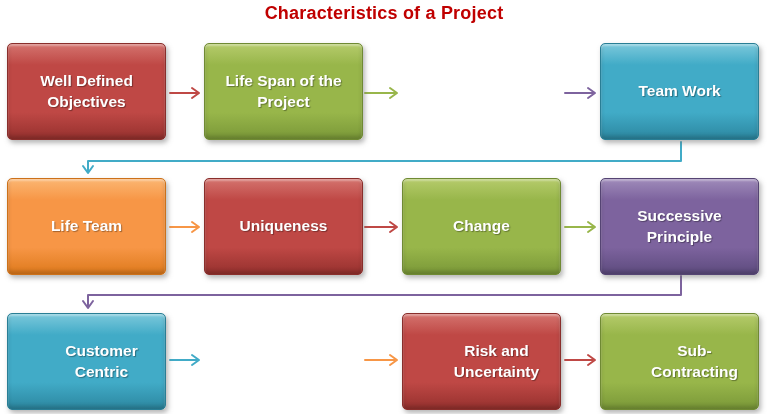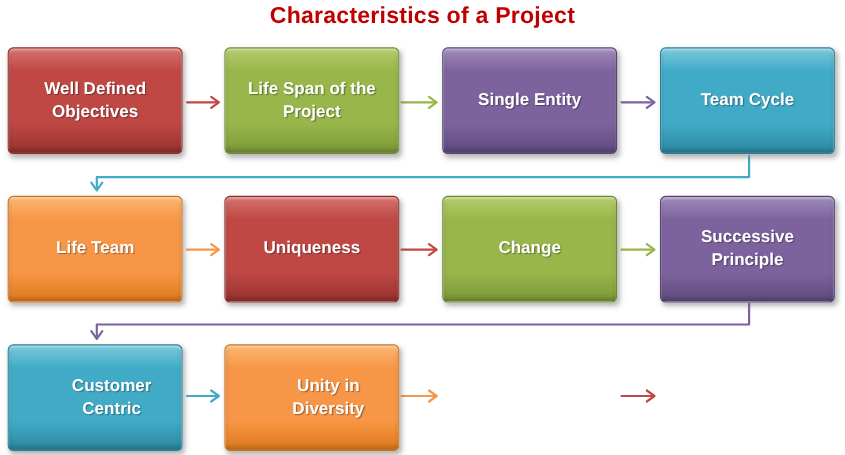--- a/index.html
+++ b/index.html
@@ -2,21 +2,21 @@
 <html style="--title-color: #C00000; --red-top: #D4736E; --red-mid: #BF4845; --red-bot: #96312E; --red-bord: #892E2B; --green-top: #B5CB6B; --green-mid: #98B64A; --green-bot: #7A9838; --green-bord: #6F8A33; --purple-top: #9F8BBA; --purple-mid: #7D639E; --purple-bot: #5D4B7E; --purple-bord: #554473; --teal-top: #7BC8DB; --teal-mid: #41ABC7; --teal-bot: #2C87A0; --teal-bord: #297E95; --orange-top: #FBB672; --orange-mid: #F79646; --orange-bot: #DE7A1C; --orange-bord: #CC711A;"><head>
 <meta charset="utf-8">
 <style>
   html,body{margin:0;padding:0;background:#fff;}
   #canvas{
     position:relative;width:768px;height:414px;background:#ffffff;overflow:hidden;
     font-family:"Liberation Sans", sans-serif;
   }
   .title{
     position:absolute;top:3px;left:0;width:100%;text-align:center;
-    font-size:21px;font-weight:bold;color:var(--title-color);
+    font-size:18px;font-weight:bold;color:var(--title-color);
     letter-spacing:.2px;
   }
   svg.connectors{position:absolute;left:0;top:0;width:768px;height:414px;z-index:0;pointer-events:none;}
   .conn{fill:none;stroke-width:2;stroke-linecap:round;stroke-linejoin:round;}
   .head{fill:none;stroke-width:2;stroke-linecap:round;stroke-linejoin:round;}
   .st-red{stroke:var(--red-mid);}
   .st-green{stroke:var(--green-mid);}
   .st-purple{stroke:var(--purple-mid);}
   .st-teal{stroke:var(--teal-mid);}
   .st-orange{stroke:var(--orange-mid);}
@@ -91,27 +91,28 @@
     <line class="conn st-orange" x1="365" y1="360" x2="395" y2="360"></line>
     <path class="head st-orange" d="M390,355 L397,360 L390,365"></path>
     <line class="conn st-red" x1="565" y1="360" x2="593" y2="360"></line>
     <path class="head st-red" d="M588,355 L595,360 L588,365"></path>
   </svg>
 
   <div class="box c-red    col0 row0">Well Defined
 Objectives</div>
   <div class="box c-green  col1 row0">Life Span of the
 Project</div>
-  <div class="box c-purple col2 row0">Single Entity</div>
-  <div class="box c-teal   col3 row0">Team Cycle</div>
+  <div class="box c-teal   col3 row0">Team Work</div>
 
   <div class="box c-orange col0 row1">Life Team</div>
   <div class="box c-red    col1 row1">Uniqueness</div>
   <div class="box c-purple col3 row1">Successive
 Principle</div>
   <div class="box c-green  col2 row1">Change</div>
 
   <div class="box c-teal   col0 row2">Customer
 Centric</div>
-  <div class="box c-orange col1 row2">Unity in
-Diversity</div>
+  <div class="box c-red    col2 row2">Risk and
+Uncertainty</div>
+  <div class="box c-green  col3 row2">Sub-
+Contracting</div>
 
 </div>
 
 </body></html>

